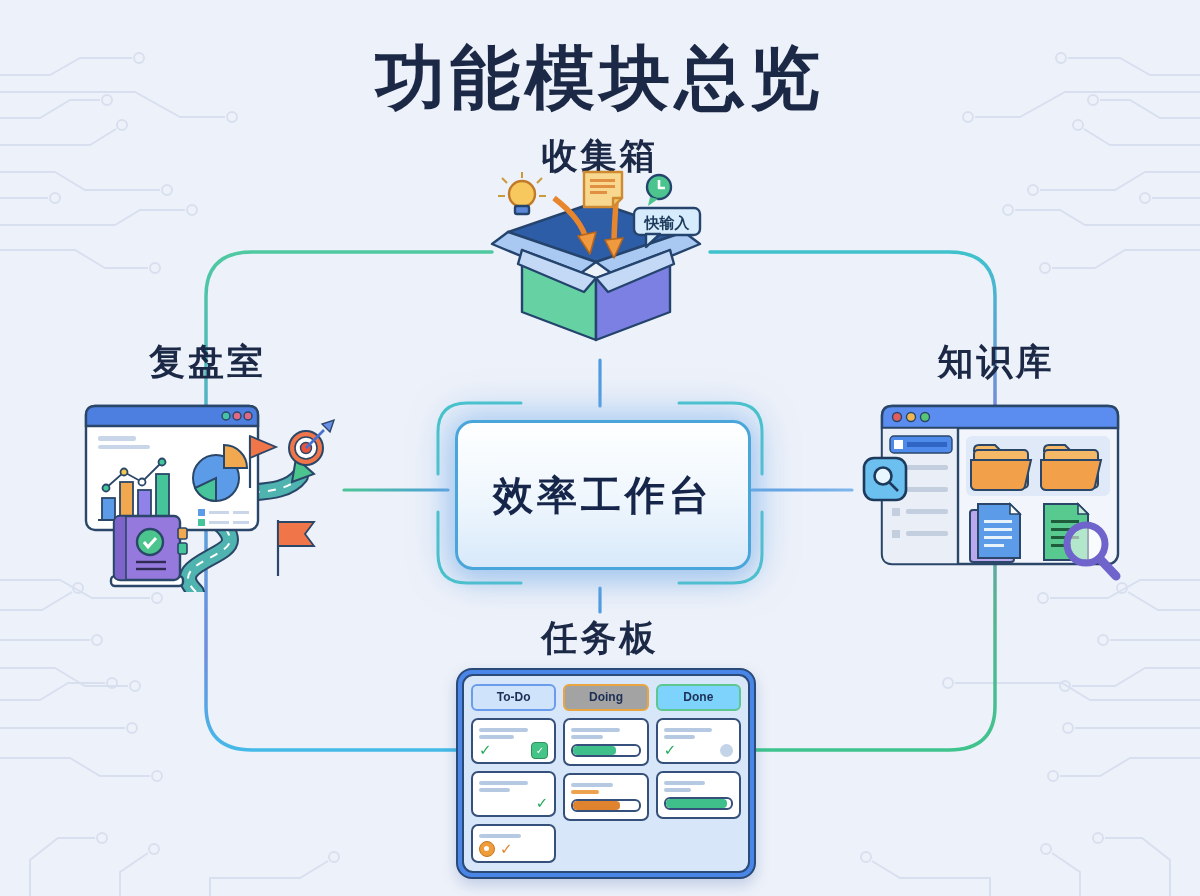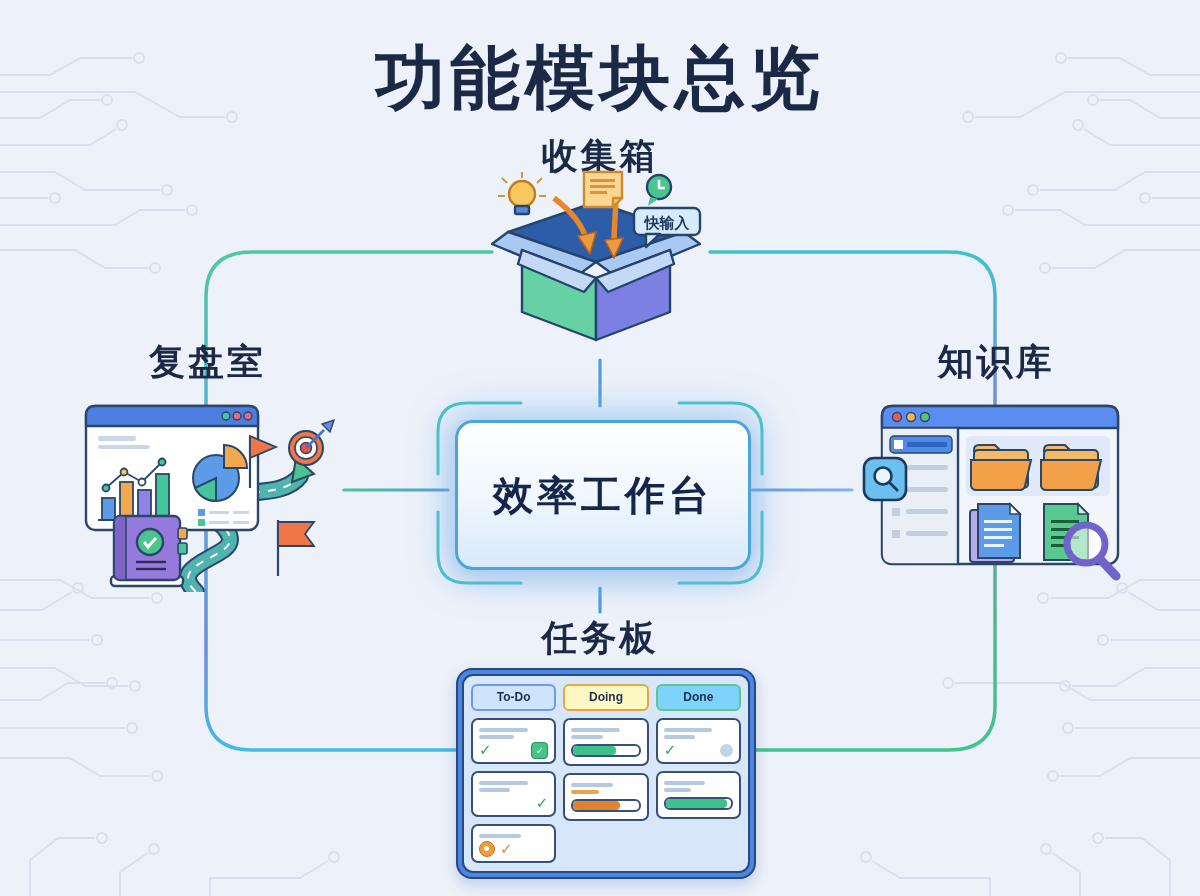--- a/index.html
+++ b/index.html
@@ -437,21 +437,21 @@
         <div class="kcard">
           <div class="cline w60"></div>
           <div class="crow">
             <span class="orange-dot"></span>
             <span class="ochk">✓</span>
           </div>
         </div>
       </div>
 
       <div class="kcol">
-        <div class="kcol-header" style="background: #fef9c3; border-color: rgb(232, 165, 64);">Doing</div>
+        <div class="kcol-header" style="background: #a3a3a3; border-color: rgb(232, 165, 64);">Doing</div>
         <div class="kcard">
           <div class="cline w70"></div>
             <div class="cline w45"></div>
           <div class="ptrack">
             <div class="pfill" style="width: 66%; background: rgb(63, 191, 138);"></div>
           </div>
         </div>
         <div class="kcard">
           <div class="cline w60"></div>
             <div class="cline orange w40"></div>

